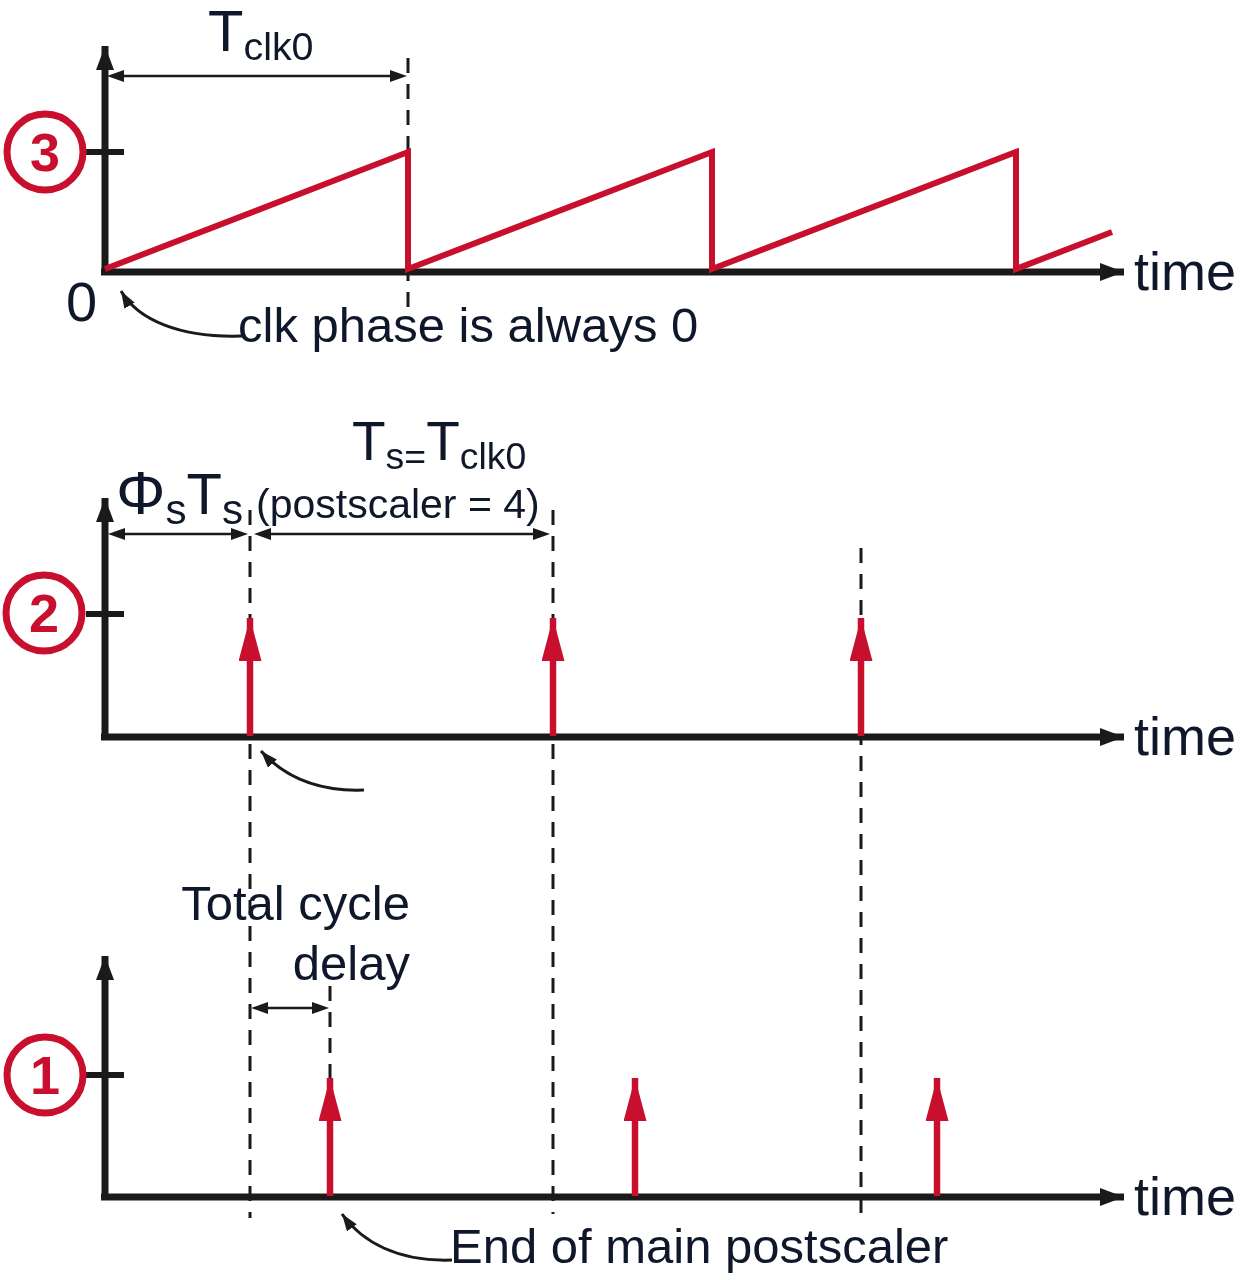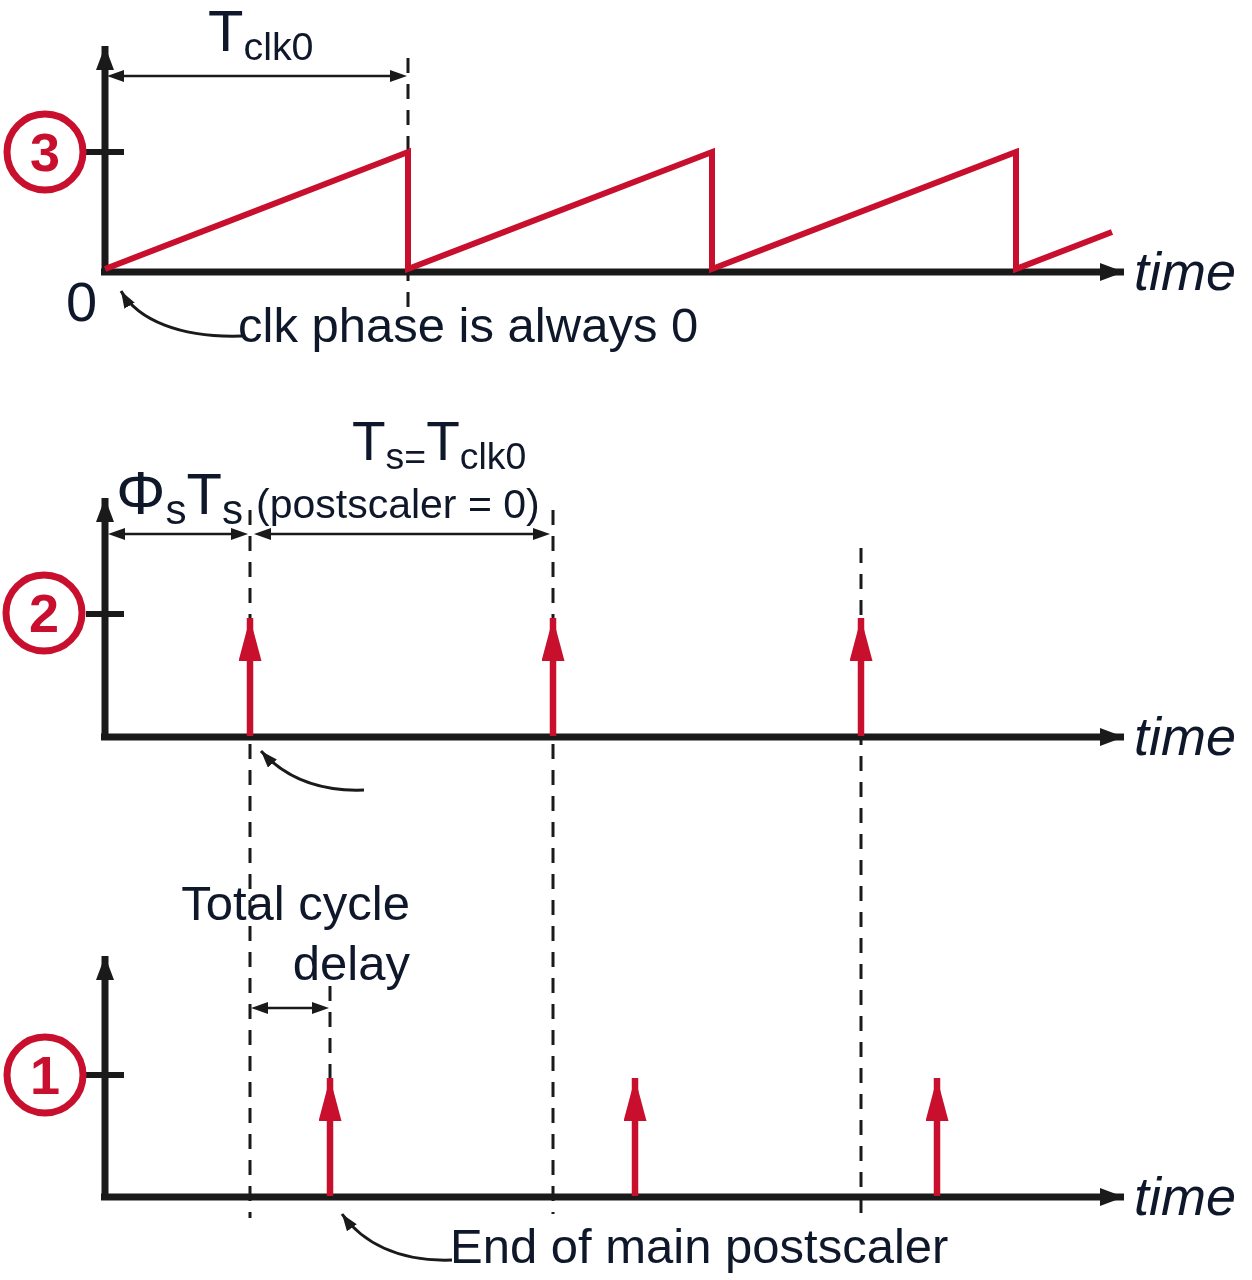--- a/index.html
+++ b/index.html
@@ -12,21 +12,21 @@
     overflow:hidden;
   }
   #diagram-svg{position:absolute;left:0;top:0;}
   .lbl{position:absolute;white-space:nowrap;color:#0f172a;line-height:1;}
   .sub{font-size:0.68em;vertical-align:-0.24em;letter-spacing:0;}
   .badge-num{
     position:absolute;width:80px;height:80px;
     display:flex;align-items:center;justify-content:center;
     font-size:54px;font-weight:bold;color:#C8102E;line-height:1;
   }
-  .time-lbl{font-size:54px;font-style:italic;}
+  .time-lbl{font-size:54px;}
   .annot{font-size:49px;}
   .center2{text-align:right;line-height:1.22;white-space:nowrap;}
 </style>
 </head>
 <body>
 
 <div id="stage">
 
   <svg id="diagram-svg" width="1252" height="1280" viewBox="0 0 1252 1280">
     <defs>
@@ -100,21 +100,21 @@
 
   <div class="badge-num" style="left:5px;top:112px;">3</div>
   <div class="lbl" style="left:208px;top:2px;font-size:58px;"><span>T</span><span class="sub">clk0</span></div>
   <div class="lbl" style="left:66px;top:274px;font-size:56px;">0</div>
   <div class="lbl annot" style="left:238px;top:301px;">clk phase is always 0</div>
   <div class="lbl time-lbl" style="left:1134px;top:244px;">time</div>
 
   <div class="badge-num" style="left:4px;top:573px;">2</div>
   <div class="lbl" style="left:116px;top:462px;font-size:62px;"><span>Φ</span><span class="sub">s</span><span style="font-size:58px;">T</span><span class="sub">s</span></div>
   <div class="lbl" style="left:318px;top:414px;font-size:55px;margin-left:34px;"><span>T</span><span class="sub">s=</span><span>T</span><span class="sub">clk0</span></div>
-  <div class="lbl" style="left:256px;top:484px;font-size:41px;">(postscaler = 0)</div>
+  <div class="lbl" style="left:256px;top:484px;font-size:41px;">(postscaler = 4)</div>
   <div class="lbl time-lbl" style="left:1134px;top:709px;">time</div>
 
   <div class="badge-num" style="left:5px;top:1035px;">1</div>
   <div class="lbl annot center2" style="left:165px;top:874px;width:245px;"><span>Total cycle</span><br><span>delay</span></div>
   <div class="lbl annot" style="left:450px;top:1222px;">End of main postscaler</div>
   <div class="lbl time-lbl" style="left:1134px;top:1169px;">time</div>
 
 </div>
 
 </body></html>

